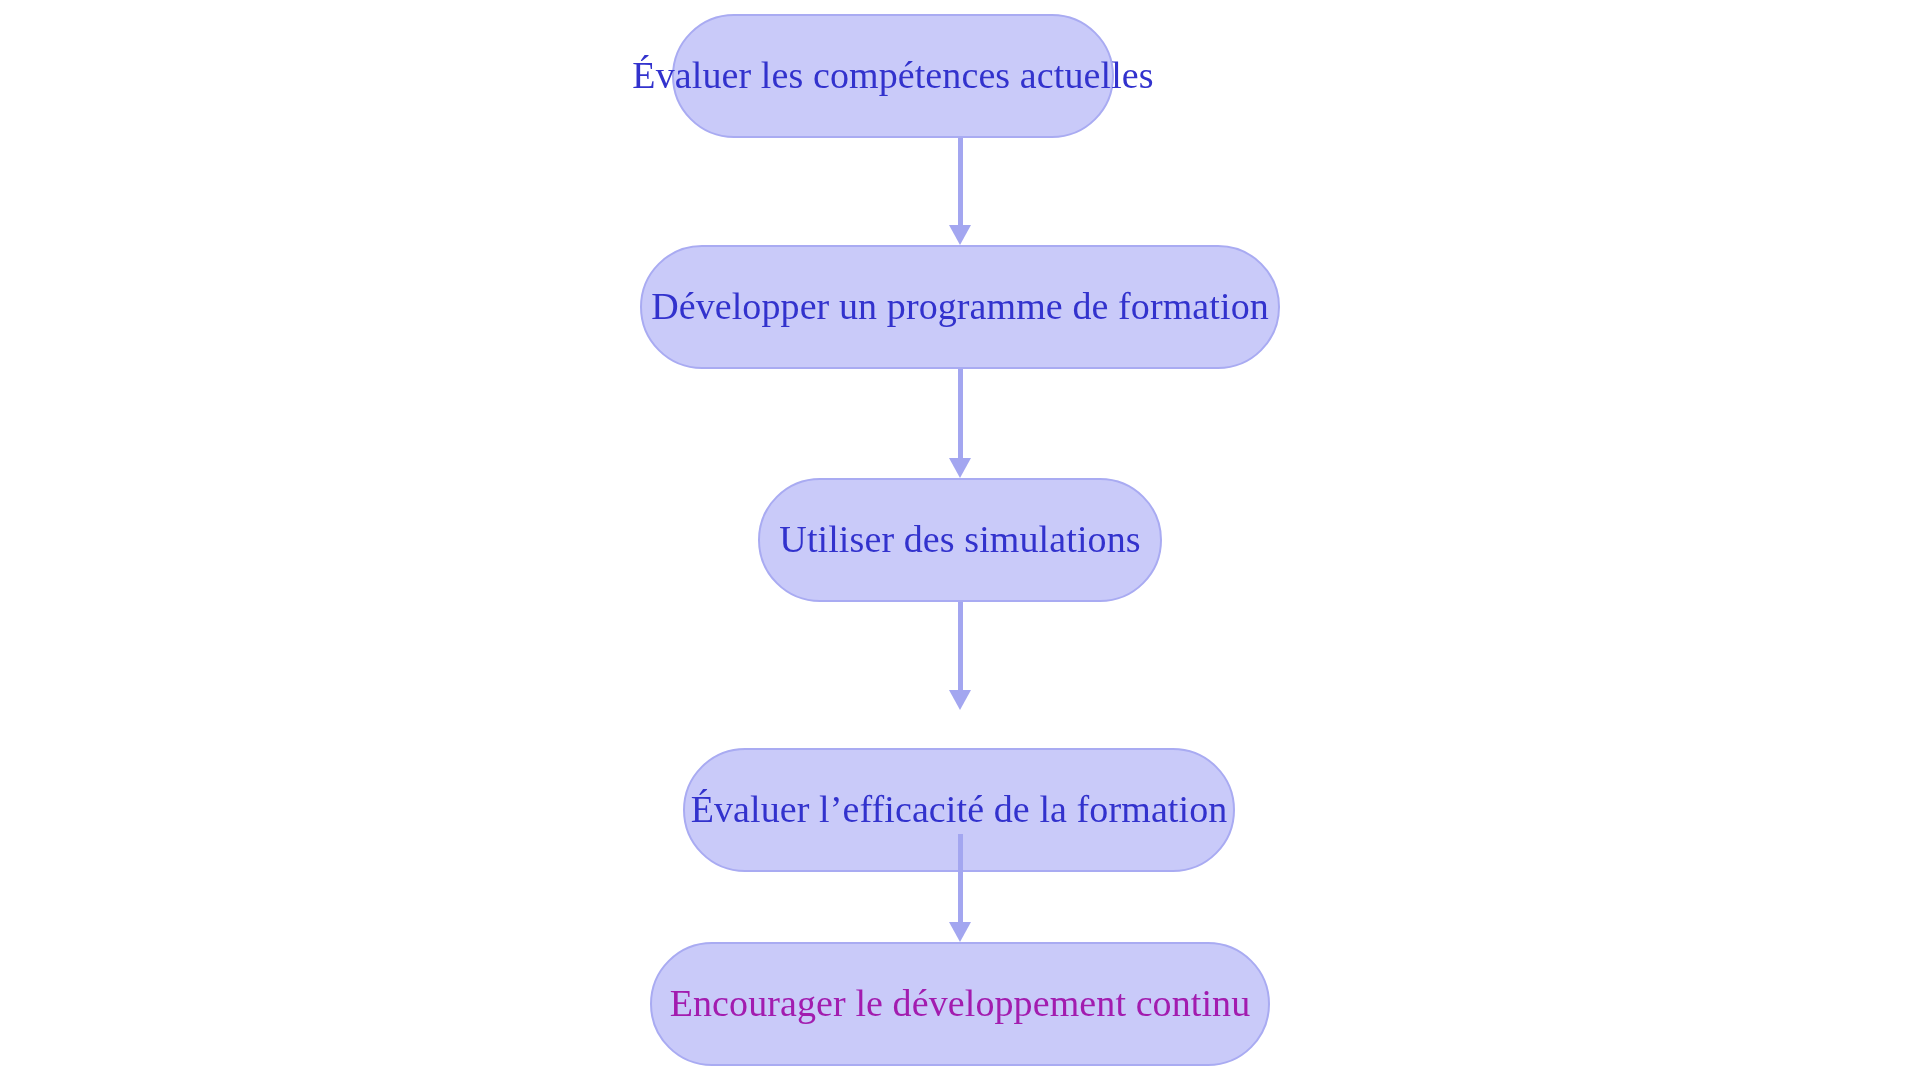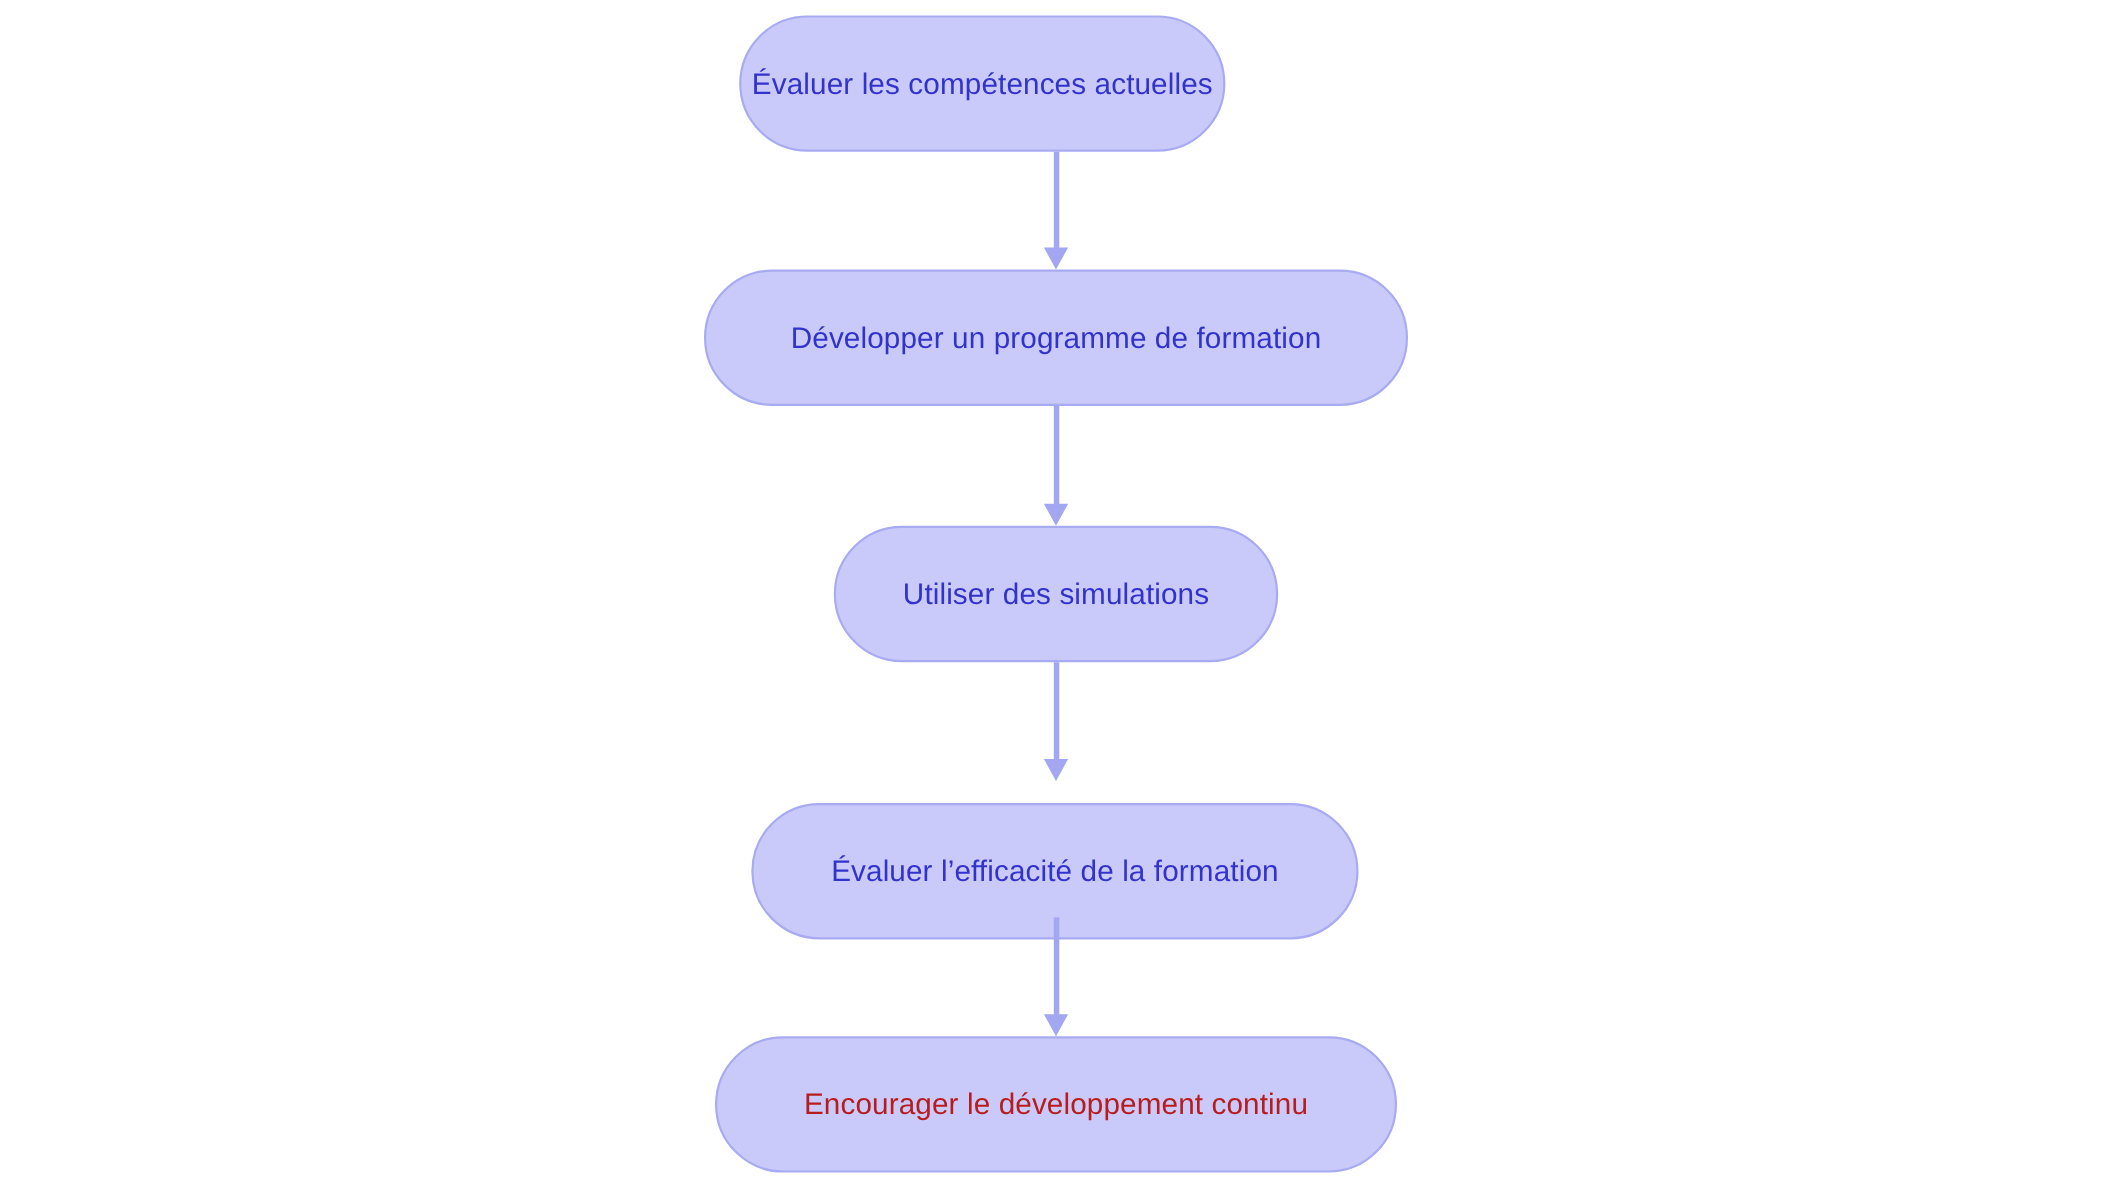--- a/index.html
+++ b/index.html
@@ -32,22 +32,22 @@
     border: 2px solid #a9abf2;
     border-radius: 999px;
     display: flex;
     align-items: center;
     justify-content: center;
     left: 50%;
     transform: translateX(-50%);
   }
   .node-label {
     color: #3232cd;
-    font-size: 27px;
-    font-family: Liberation Sans, sans-serif;
+    font-size: 38px;
+    font-family: Liberation Serif, serif;
     font-weight: 400;
     line-height: 1.2;
     white-space: nowrap;
     letter-spacing: 0.1px;
   }
 
   
   .connector {
     position: absolute;
     left: 50%;
@@ -96,26 +96,26 @@
 
   <div class="node" id="n3" style="width: 404px; height: 124px; top: 478px; left: 960px; background: rgb(201, 202, 249); border-color: rgb(169, 171, 242);">
     <span class="node-label" style="color: rgb(50, 50, 205);">Utiliser des simulations</span>
   </div>
 
   <div class="connector" id="c3" style="top: 602px; height: 108px;">
     <div class="connector-line" style="background: rgb(163, 166, 240);"></div>
     <div class="connector-head" style="border-top-color: rgb(163, 166, 240);"></div>
   </div>
 
-  <div class="node" id="n4" style="width: 552px; height: 124px; top: 730px; left: 959px; background: rgb(201, 202, 249); border-color: rgb(169, 171, 242);">
+  <div class="node" id="n4" style="width: 552px; height: 124px; top: 748px; left: 959px; background: rgb(201, 202, 249); border-color: rgb(169, 171, 242);">
     <span class="node-label" style="color: rgb(50, 50, 205);">Évaluer l’efficacité de la formation</span>
   </div>
 
   <div class="connector" id="c4" style="top: 834px; height: 108px;">
     <div class="connector-line" style="background: rgb(163, 166, 240);"></div>
     <div class="connector-head" style="border-top-color: rgb(163, 166, 240);"></div>
   </div>
 
   <div class="node" id="n5" style="width: 620px; height: 124px; top: 942px; left: 960px; background: rgb(201, 202, 249); border-color: rgb(169, 171, 242);">
-    <span class="node-label" style="color: #b91c1c;">Encourager le développement continu</span>
+    <span class="node-label" style="color: #a21caf;">Encourager le développement continu</span>
   </div>
 
 </div>
 
 </body></html>

